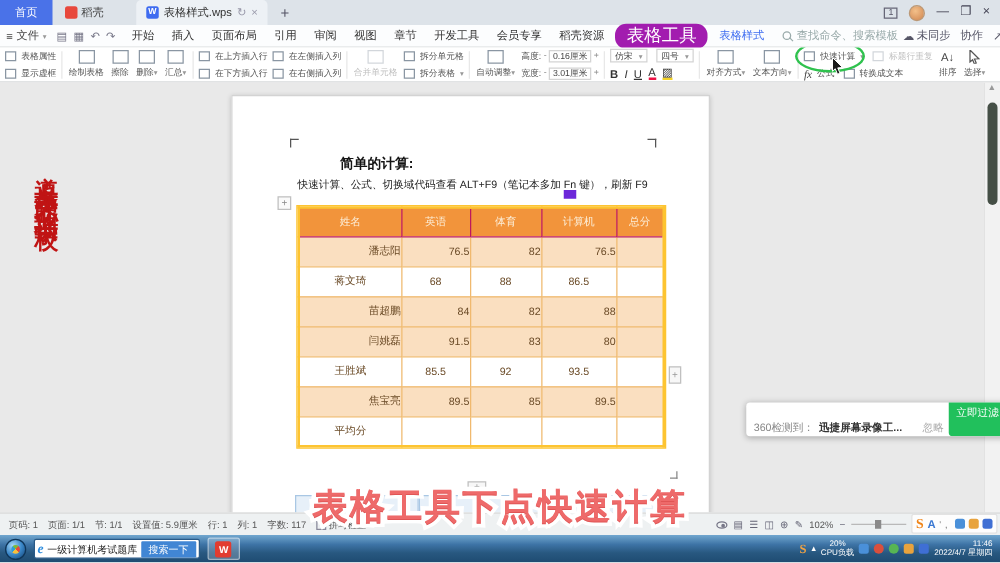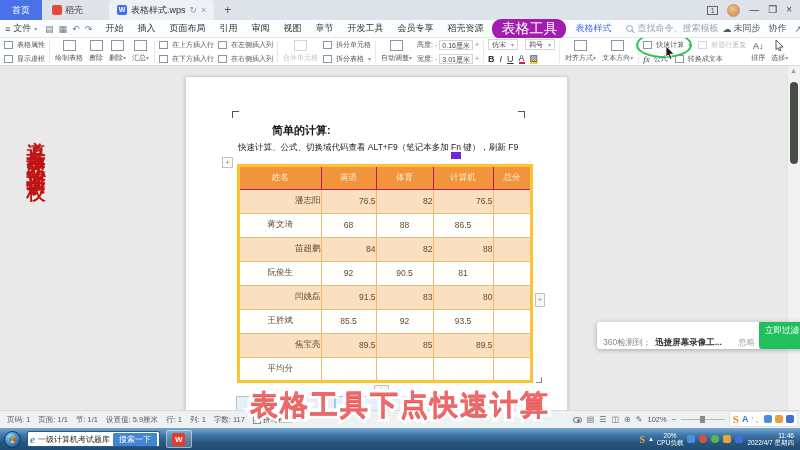--- a/index.html
+++ b/index.html
@@ -391,27 +391,20 @@
               <td>68</td>
               <td>88</td>
               <td>86.5</td>
               <td></td>
         </tr>
         <tr class="alt">
           <td>苗超鹏</td>
               <td>84</td>
               <td>82</td>
               <td>88</td>
-              <td></td>
-        </tr>
-        <tr>
-          <td>阮俊生</td>
-              <td>92</td>
-              <td>90.5</td>
-              <td>81</td>
               <td></td>
         </tr>
         <tr class="alt">
           <td>闫姚磊</td>
               <td>91.5</td>
               <td>83</td>
               <td>80</td>
               <td></td>
         </tr>
         <tr>

